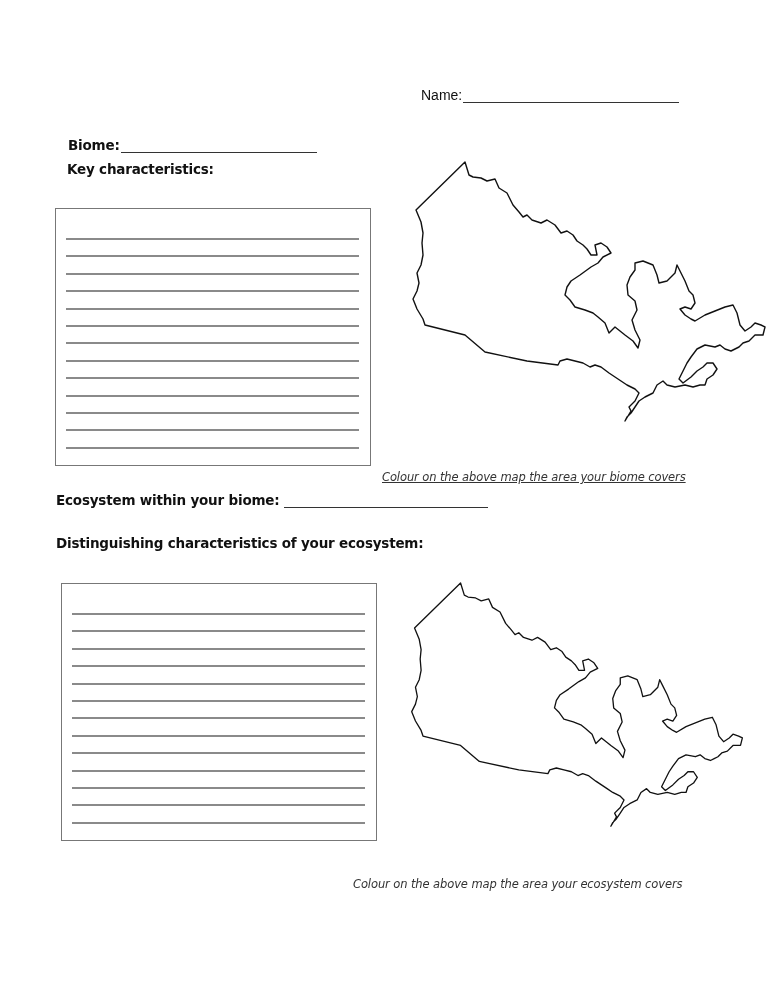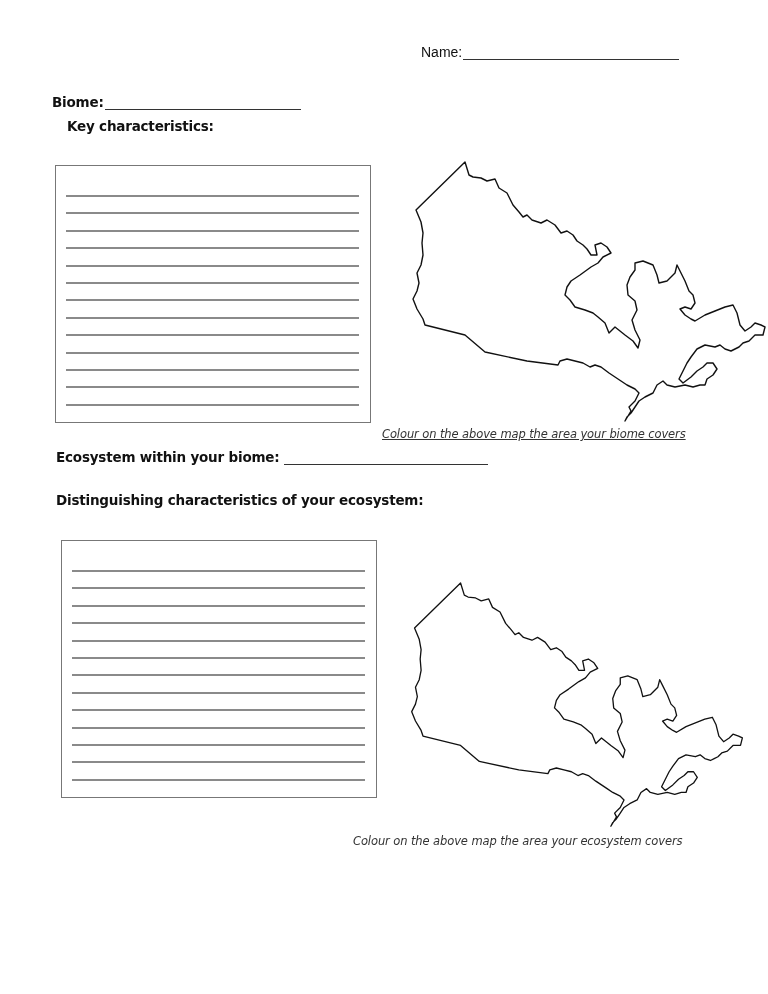--- a/index.html
+++ b/index.html
@@ -1,22 +1,22 @@
 <!DOCTYPE html>
 <html><head>
 <meta charset="utf-8">
 <style>
   html, body { margin:0; padding:0; background:#ffffff; }
   body { width:768px; height:994px; position:relative; overflow:hidden; font-family:"DejaVu Sans", sans-serif; color:#111; }
-  .abs { position:absolute; }
+  .abs { position:absolute;margin-top:43px; }
   .name-row { left:421px; top:44px; font-family:"Liberation Sans", sans-serif; font-size:14px; color:#111; white-space:nowrap; }
   .name-row .blank { display:inline-block; width:216px; border-bottom:1px solid #333; height:14px; vertical-align:bottom; margin-left:1px; }
   .heading { font-family:"DejaVu Sans", sans-serif; font-weight:bold; font-size:13.5px; letter-spacing:-0.2px; white-space:nowrap; color:#111; }
   .heading .blank { display:inline-block; border-bottom:1.3px solid #333; height:14px; vertical-align:bottom; }
-  .biome-row { left:52px; top:94px; }
+  .biome-row { left:68px; top:94px; }
   .biome-row .blank { width:196px; margin-left:1px; }
   .key-row { left:67px; top:118px; }
   .eco-row { left:56px; top:449px; }
   .eco-row .blank { width:204px; margin-left:5px; }
   .dist-row { left:56px; top:492px; }
   .line-box { border:1.3px solid #777; background:#fff; box-sizing:border-box; }
   .box1 { left:55px; top:165px; width:316px; height:258px; }
   .box2 { left:61px; top:540px; width:316px; height:258px; }
   .rule { position:absolute; left:10px; right:11px; height:0; border-top:2px solid #8a8a8a; }
   .caption { font-family:"DejaVu Sans", sans-serif; font-style:italic; font-size:11.5px; color:#333; white-space:nowrap; letter-spacing:-0.1px; }

